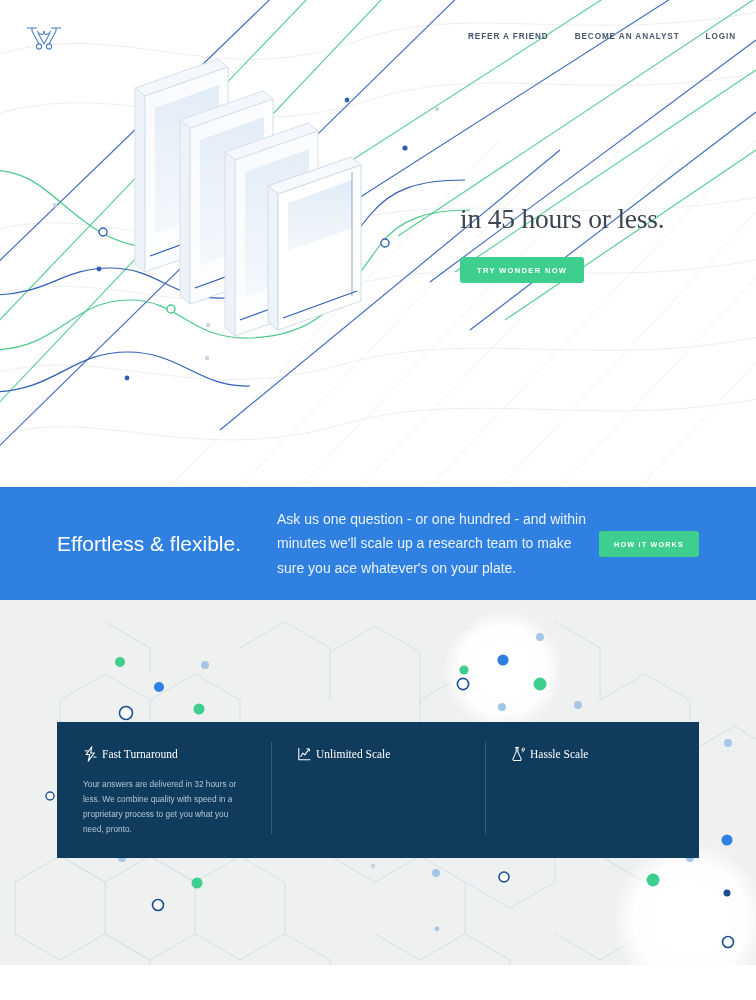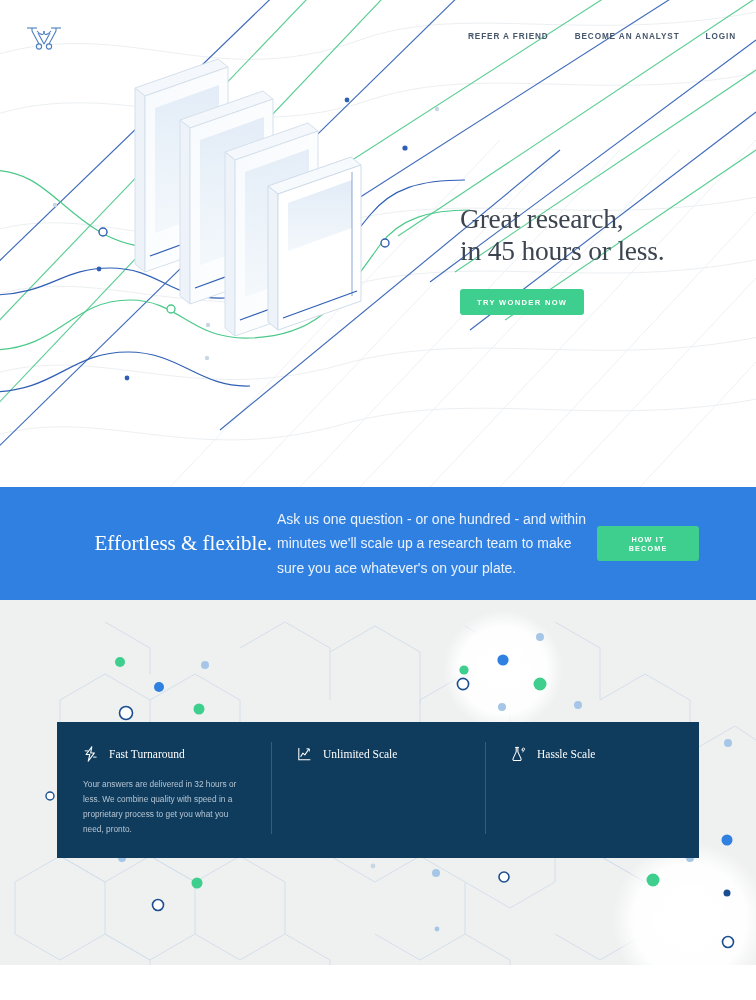--- a/index.html
+++ b/index.html
@@ -92,28 +92,27 @@
     background: #2f80e0;
     overflow: hidden;
   }
   .band-inner {
     position: absolute;
     left: 57px; right: 57px; top: 0; bottom: 0;
     display: flex;
     align-items: center;
   }
   .band-title {
-    font-family: Liberation Serif, serif;
+    font-family: Liberation Sans, sans-serif;
     font-size: 21px;
     color: #ffffff;
     font-weight: 400;
     white-space: nowrap;
     width: 215px;
     flex: none;
-    text-align: right;
   }
   .band-desc {
     font-size: 14px;
     line-height: 1.72;
     color: #eaf2fd;
     width: 320px;
     flex: none;
     margin-left: 5px;
   }
   .band-cta {
@@ -159,21 +158,21 @@
   .feature-col + .feature-col::before {
     content: "";
     position: absolute;
     left: 0; top: 20px;
     width: 1px; height: 92px;
     background: rgba(255,255,255,0.17);
   }
   .feature-head {
     display: flex;
     align-items: center;
-    gap: 11px;
+    gap: 4px;
     margin-bottom: 15px;
   }
   .feature-icon {
     width: 15px; height: 16px;
     flex: none;
     display: block;
   }
   .feature-title {
     font-family: "Liberation Serif", serif;
     font-size: 11.5px;
@@ -336,32 +335,31 @@
       </div>
 
       <nav class="nav">
         <a href="#">REFER A FRIEND</a>
         <a href="#">BECOME AN ANALYST</a>
         <a href="#">LOGIN</a>
       </nav>
     </header>
 
     <div class="hero-copy">
-      <div class="hero-title">Great research,</div>
       <div class="hero-title">in 45 hours or less.</div>
       <button class="btn-green">TRY WONDER NOW</button>
     </div>
   </section>
 
   <section class="band">
     <div class="band-inner">
       <div class="band-title">Effortless &amp; flexible.</div>
       <div class="band-desc">Ask us one question - or one hundred - and within minutes we'll scale up a research team to make sure you ace whatever's on your plate.</div>
       <div class="band-cta">
-        <button class="btn-green-sm">HOW IT BECOME</button>
+        <button class="btn-green-sm">HOW IT WORKS</button>
       </div>
     </div>
   </section>
 
   <section class="features">
 
     <div class="hex-bg">
       <svg viewBox="0 0 756 400" xmlns="http://www.w3.org/2000/svg">
         <defs>
           <radialGradient id="glow" cx="50%" cy="50%" r="50%">

